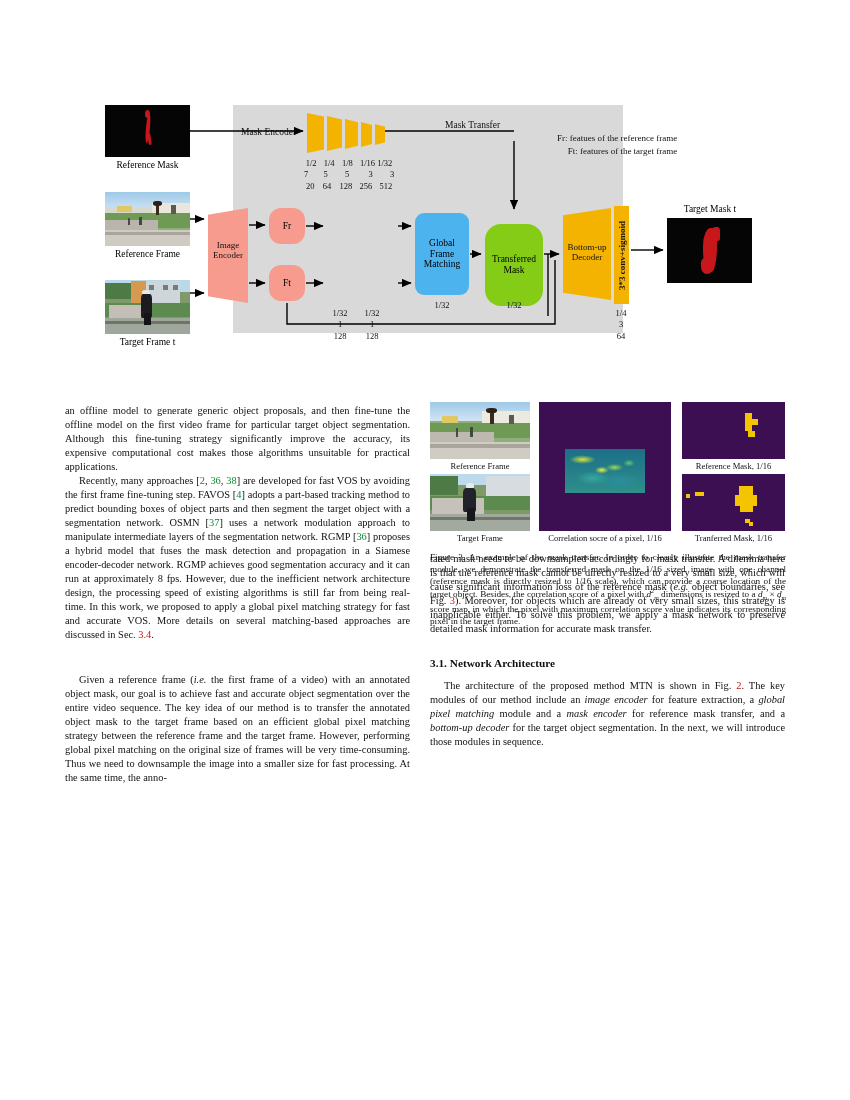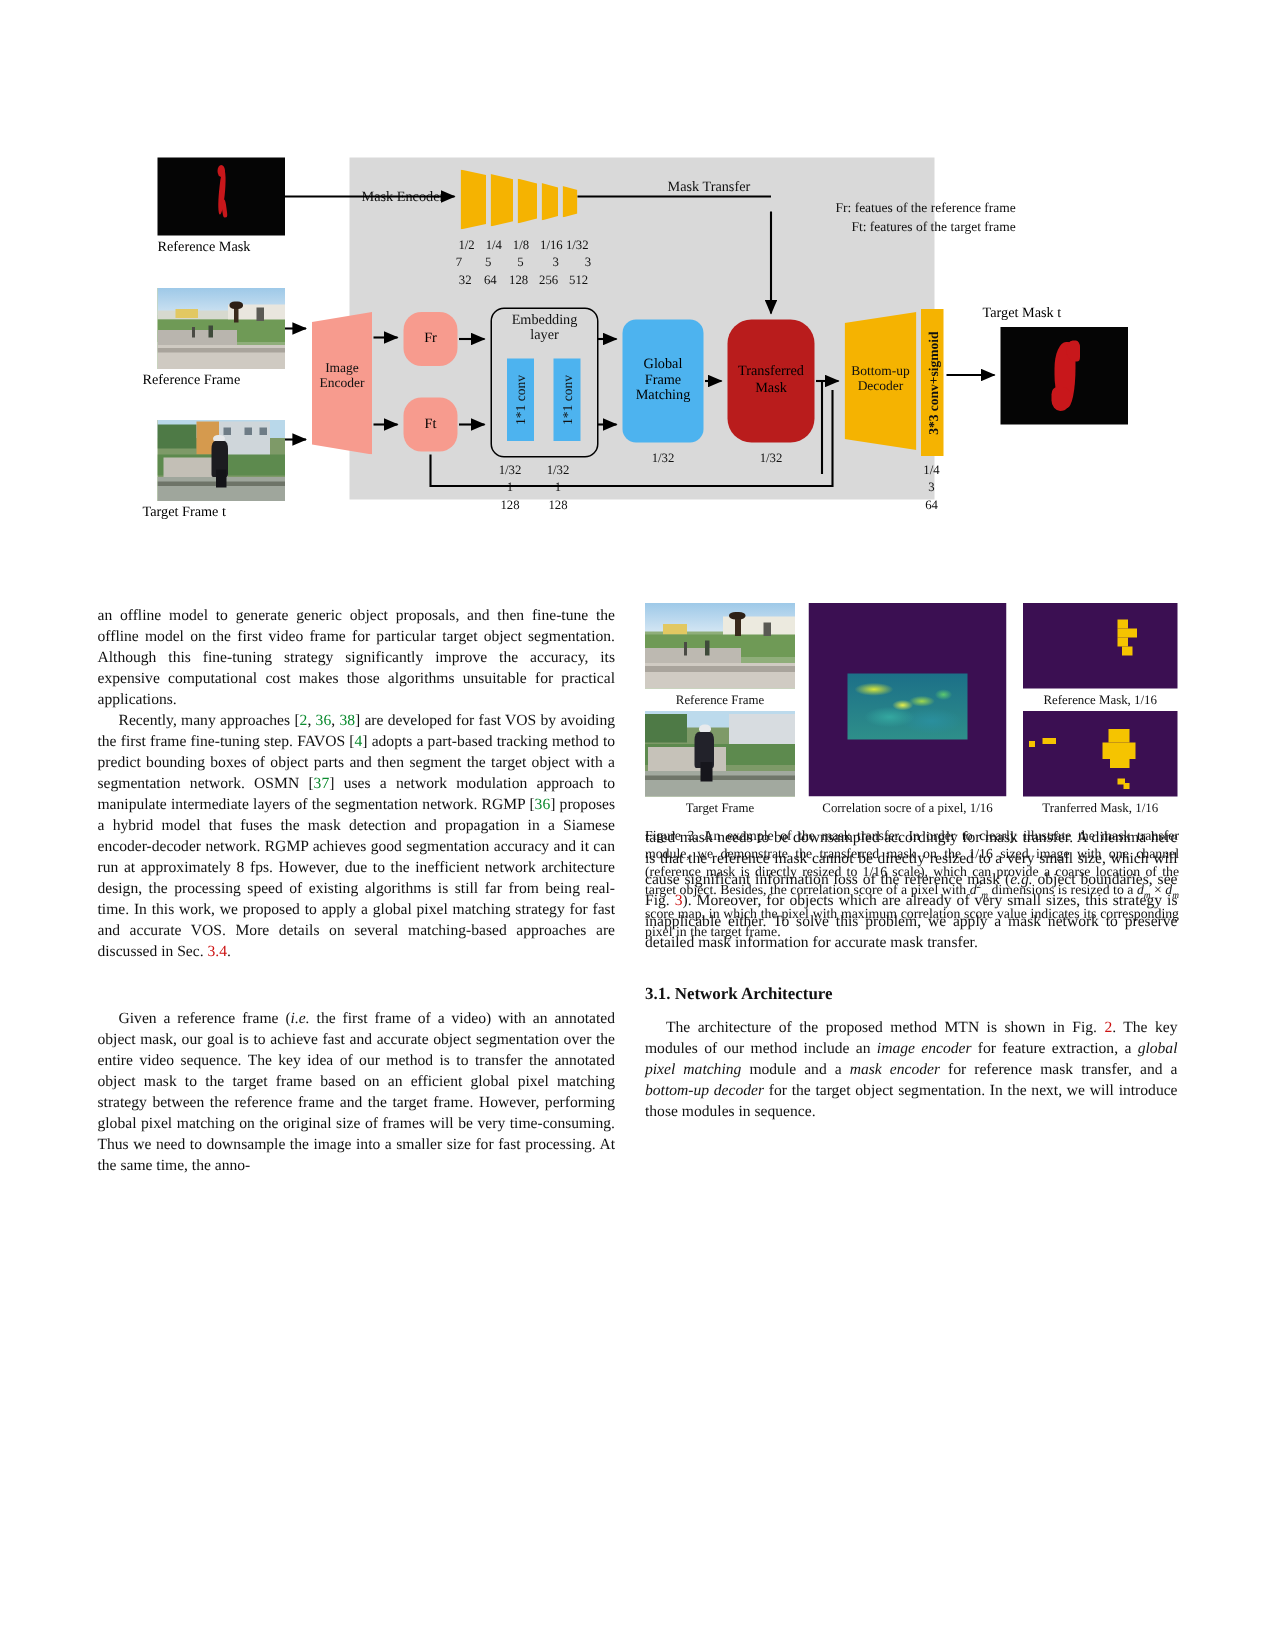--- a/index.html
+++ b/index.html
@@ -40,20 +40,21 @@
     background: #d9d9d9;
   }
 
   
   .thumb {
     position: absolute;
     overflow: hidden;
   }
   .thumb-label {
     position: absolute;
+    text-align: center;
     font-size: 9.5px;
     font-family: "Liberation Serif", serif;
     color: #000;
     white-space: nowrap;
   }
 
   
   .maskbox {
     background: #050505;
     position: absolute;
@@ -87,21 +88,21 @@
     align-items: center;
     justify-content: center;
     text-align: center;
     font-size: 9.5px;
     line-height: 1.15;
     font-family: "Liberation Serif", serif;
     color: #000;
   }
   .rbox.salmon { background: #f79b8e; }
   .rbox.blue { background: #4db3ef; }
-  .rbox.gold { background: #b91c1c; }
+  .rbox.gold { background: #84cc16; margin-top: 11px; }
 
   .embed-box {
     position: absolute;
     border: 1.6px solid #000;
     border-radius: 9px;
     background: transparent;
   }
   .embed-title {
     position: absolute;
     width: 100%;
@@ -323,21 +324,21 @@
         <span style="display:inline-block;width:11px"></span>
         <span>5</span>
         <span style="display:inline-block;width:13px"></span>
         <span>5</span>
         <span style="display:inline-block;width:15px"></span>
         <span>3</span>
         <span style="display:inline-block;width:13px"></span>
         <span>3</span>
       </div>
       <div>
-        <span>32</span>
+        <span>20</span>
         <span style="display:inline-block;width:4px"></span>
         <span>64</span>
         <span style="display:inline-block;width:4px"></span>
         <span>128</span>
         <span style="display:inline-block;width:3px"></span>
         <span>256</span>
         <span style="display:inline-block;width:3px"></span>
         <span>512</span>
       </div>
     </div>
@@ -356,32 +357,20 @@
     </div>
 
     <div class="rbox salmon" style="left:204px; top:108px; width:36px; height:36px;">
       <span>Fr</span>
     </div>
 
     <div class="rbox salmon" style="left:204px; top:165px; width:36px; height:36px;">
       <span>Ft</span>
     </div>
 
-    <div class="embed-box" style="left:262px; top:105px; width:70px; height:98px;">
-      <div class="embed-title">
-        <span>Embedding</span><br>
-        <span>layer</span>
-      </div>
-      <div class="conv" style="left:10px; top:33px; width:18px; height:55px;">
-        <span>1*1 conv</span>
-      </div>
-      <div class="conv" style="left:41px; top:33px; width:18px; height:55px;">
-        <span>1*1 conv</span>
-      </div>
-    </div>
 
     <div class="dims" style="left:255px; top:208px; width:40px;">
       <div>1/32</div>
       <div>1</div>
       <div>128</div>
     </div>
     <div class="dims" style="left:287px; top:208px; width:40px;">
       <div>1/32</div>
       <div>1</div>
       <div>128</div>

